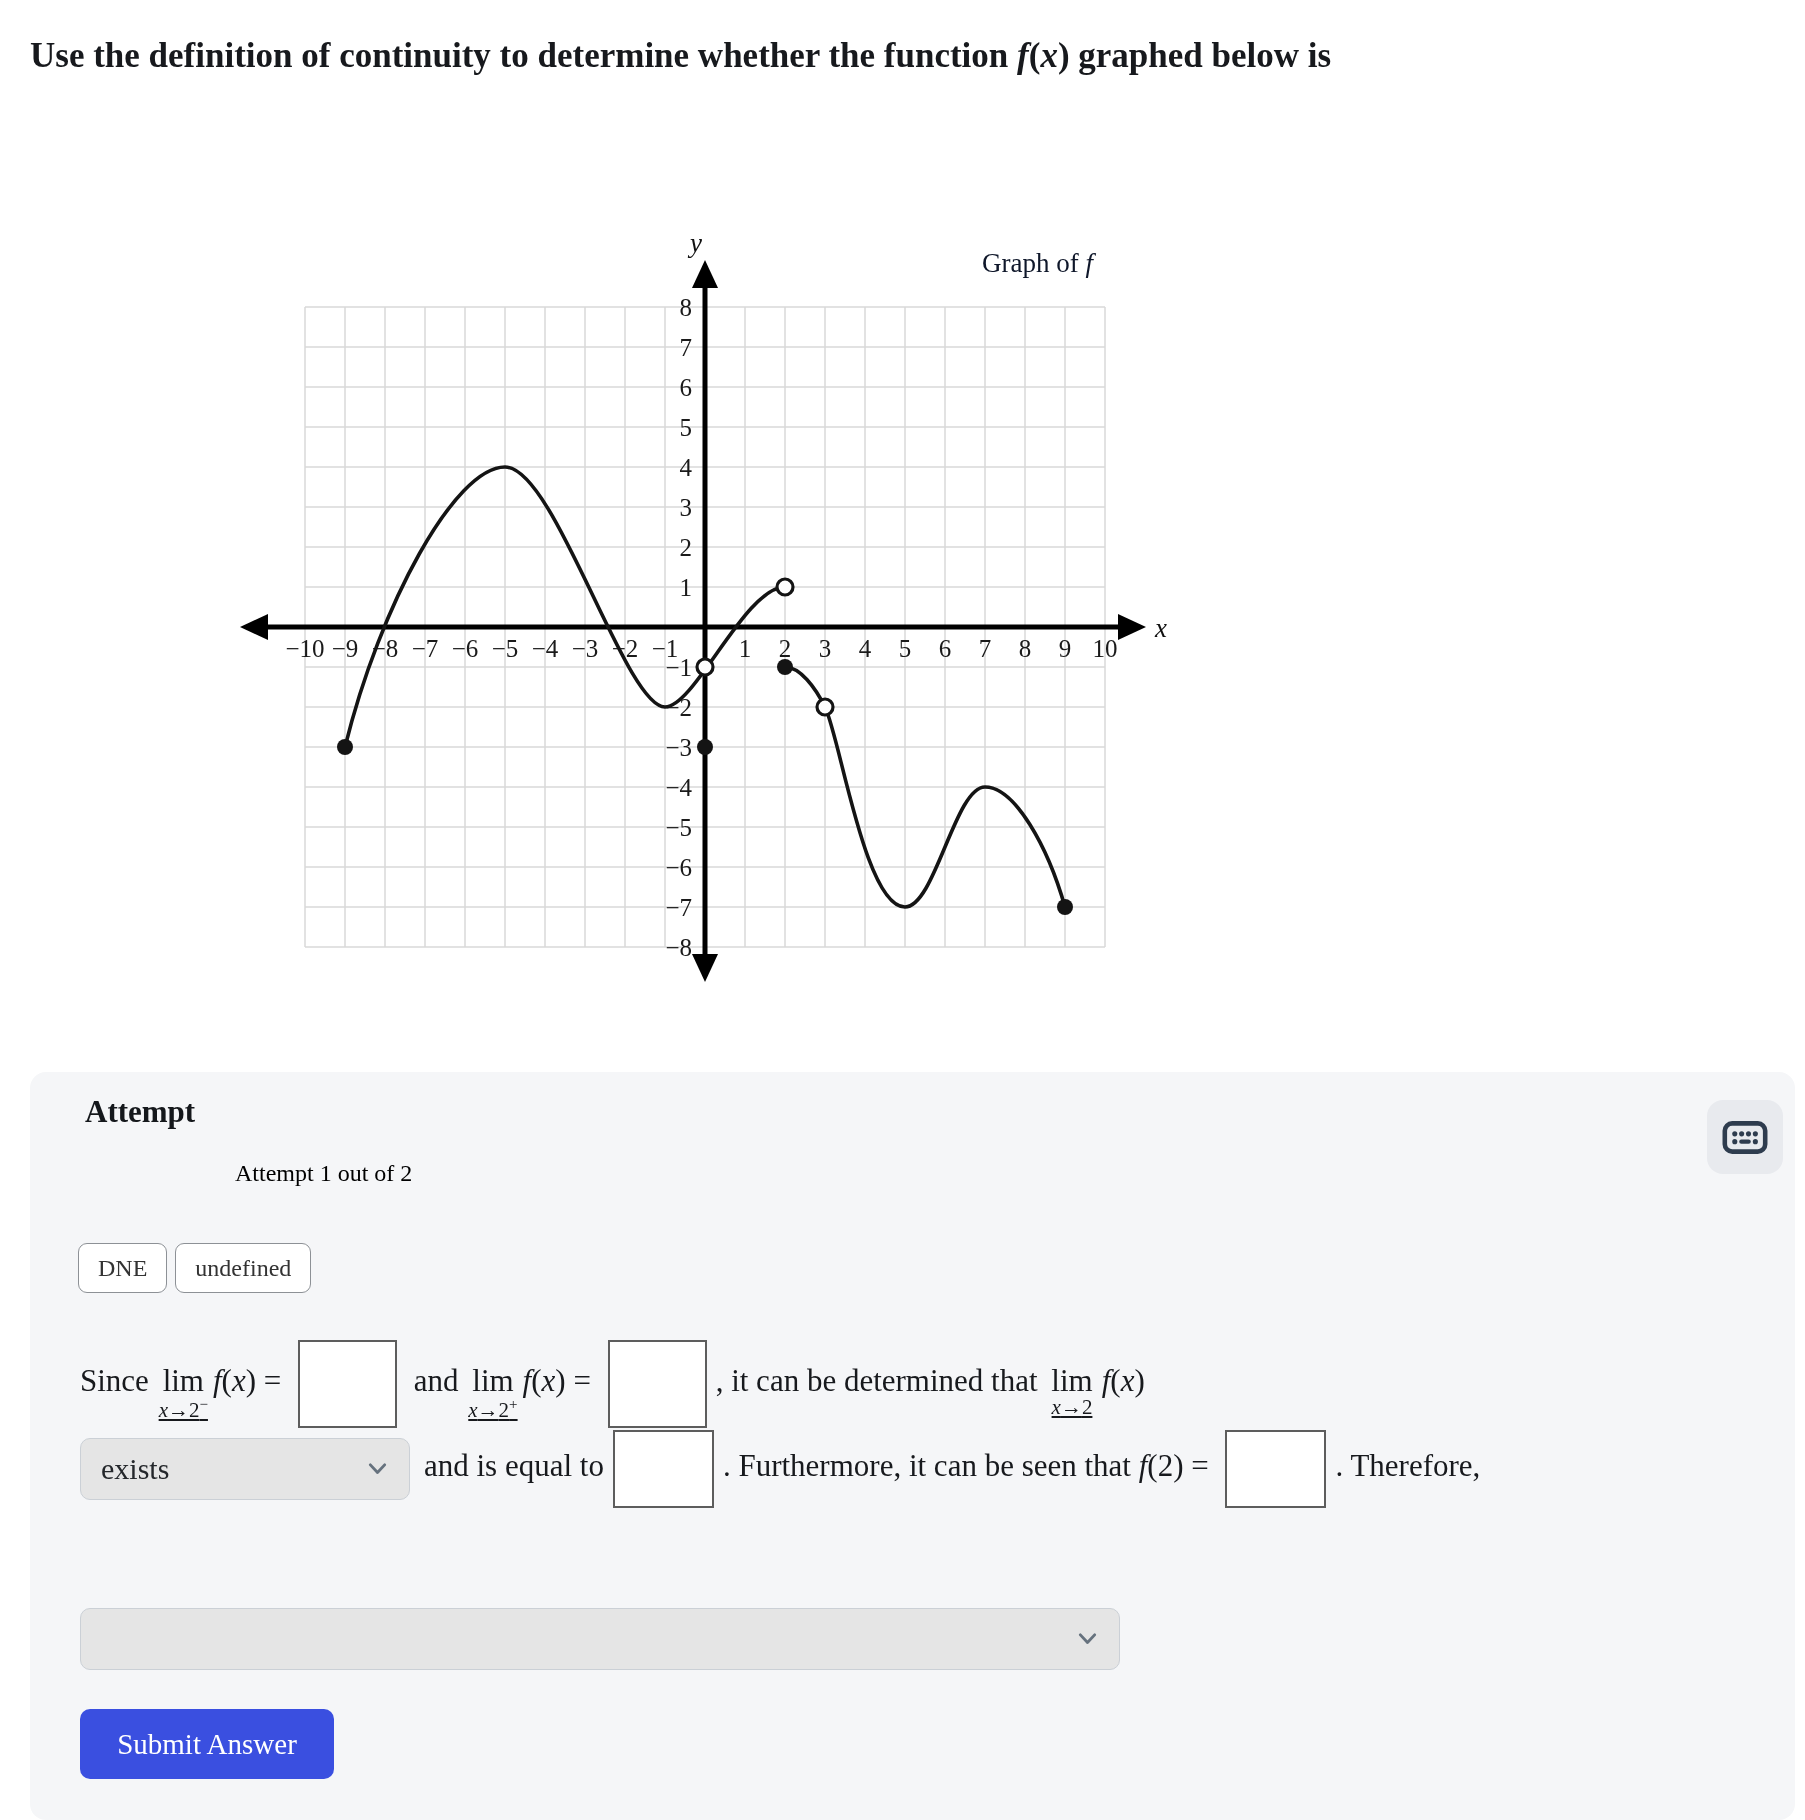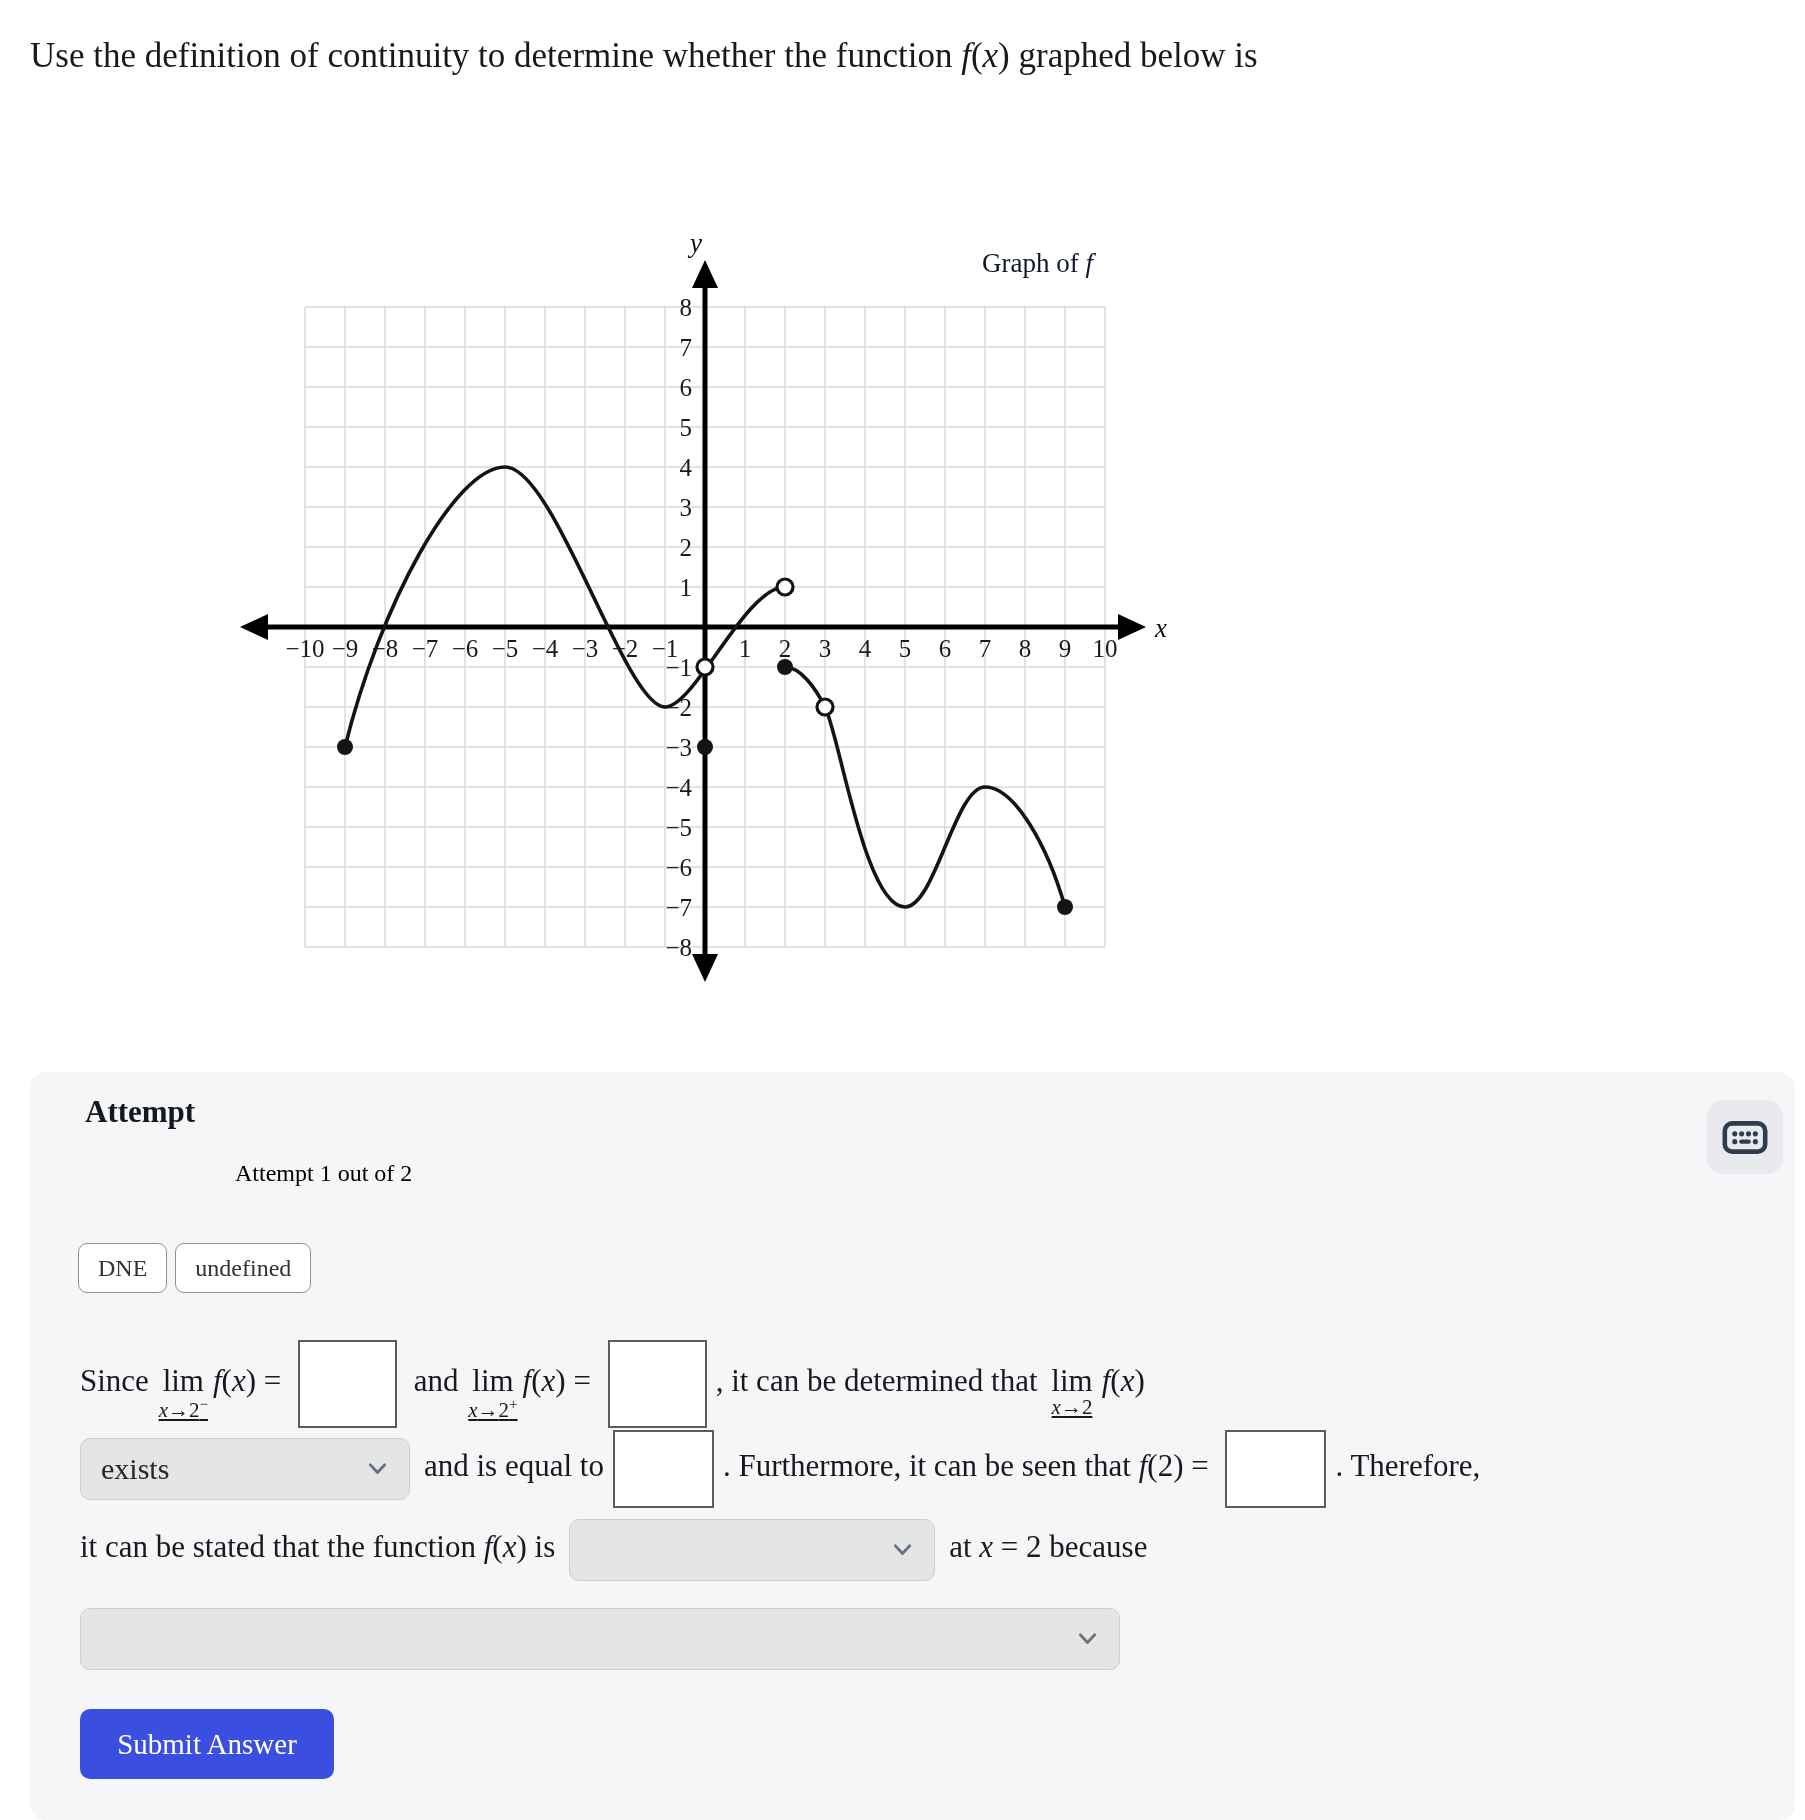--- a/index.html
+++ b/index.html
@@ -4,21 +4,21 @@
 <style>
   html,body{margin:0;padding:0;}
   body{
     width:1805px;height:1820px;position:relative;overflow:hidden;
     background:#ffffff;
     font-family:"Liberation Serif","DejaVu Serif",serif;
     color:#1b1d22;
   }
   i.v{font-style:italic;}
   
-  .title{position:absolute;left:30px;top:26px;width:1730px;font-size:35px;line-height:60px;color:#17191d;}
+  .title{position:absolute;left:30px;top:26px;width:1730px;font-size:35px;line-height:60px;color:#17191d;font-weight:bold;}
   
   .graph-wrap{position:absolute;left:230px;top:210px;width:940px;height:800px;}
   .graph-label{position:absolute;left:950px;top:248px;font-size:27px;color:#0f172a;margin-left:32px;}
   svg text{font-family:"Liberation Serif","DejaVu Serif",serif;}
   .tick{font-size:25px;fill:#1a1a1a;}
   .axis-letter{font-size:27px;font-style:italic;fill:#111;}
   
   .panel{position:absolute;left:30px;top:1072px;width:1765px;height:748px;background:#f5f6f8;border-radius:16px;}
   .answer-h{position:absolute;left:55px;top:22px;font-size:31px;font-weight:bold;color:#15181c;}
   .attempt{position:absolute;left:205px;top:40px;font-size:24px;color:#000000;margin-top:48px;}
@@ -176,21 +176,18 @@
 
   <div class="chip-row">
     <button class="chip">DNE</button>
     <button class="chip">undefined</button>
   </div>
 
   <div class="mrow row1"><span>Since </span><span class="lim"><span>lim</span><span class="under"><i class="v">x</i><span>→</span><span>2</span><sup>−</sup></span></span><i class="v">f</i><span>(</span><i class="v">x</i><span>) = </span><span class="mbox"></span><span> and </span><span class="lim"><span>lim</span><span class="under"><i class="v">x</i><span>→</span><span>2</span><sup>+</sup></span></span><i class="v">f</i><span>(</span><i class="v">x</i><span>) = </span><span class="mbox"></span><span>, it can be determined that </span><span class="lim"><span>lim</span><span class="under"><i class="v">x</i><span>→</span><span>2</span></span></span><i class="v">f</i><span>(</span><i class="v">x</i><span>)</span></div>
   <div class="mrow row2"><span class="sel" style="width: 330px;"><span class="sel-label">exists</span><svg class="chev" viewBox="0 0 16 10">
           <polyline points="2,1.5 8,8 14,1.5"></polyline>
         </svg></span><span>and is equal to</span><span class="mbox small"></span><span>. Furthermore, it can be seen that </span><i class="v">f</i><span>(2) = </span><span class="mbox small"></span><span>. Therefore,</span></div>
-  <div class="mrow row3"><span>it can be stated that the function </span><i class="v">f</i><span>(</span><i class="v">x</i><span>) is</span><span class="sel" style="width: 366px;"><span class="sel-label"></span><svg class="chev" viewBox="0 0 16 10">
-          <polyline points="2,1.5 8,8 14,1.5"></polyline>
-        </svg></span><span>at </span><i class="v">x</i><span> = 2 because</span></div>
   <div class="mrow row4"><span class="sel" style="width: 1040px;"><span class="sel-label"></span><svg class="chev" viewBox="0 0 16 10">
           <polyline points="2,1.5 8,8 14,1.5"></polyline>
         </svg></span></div>
 
   <button class="submit">Submit Answer</button>
 </div>
 
 </body></html>

